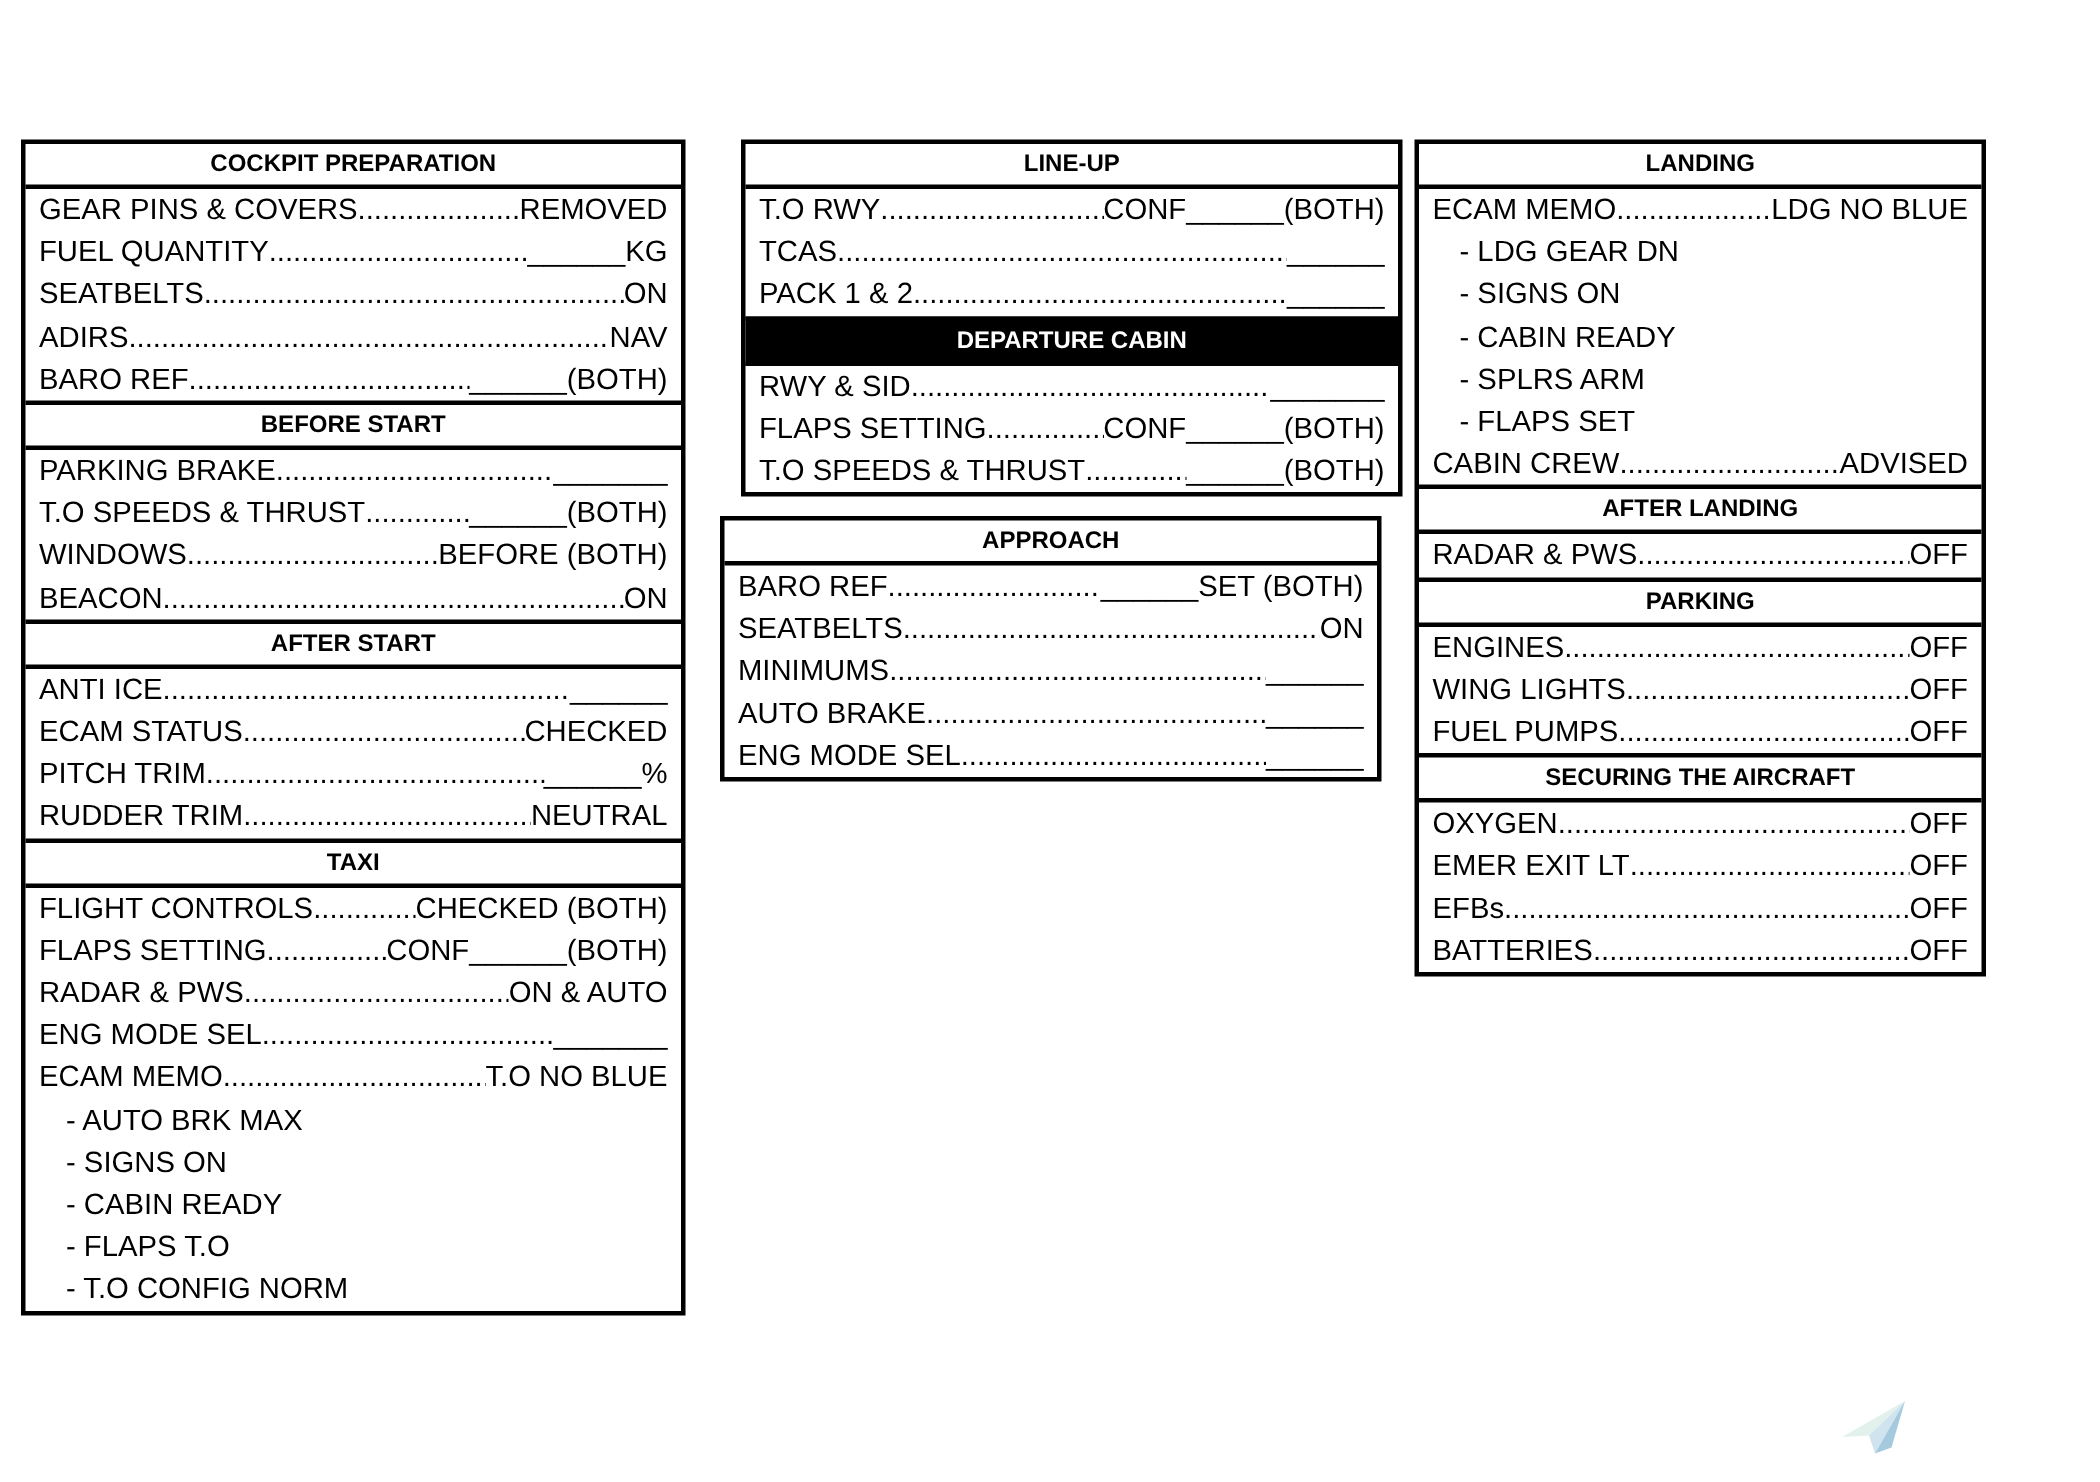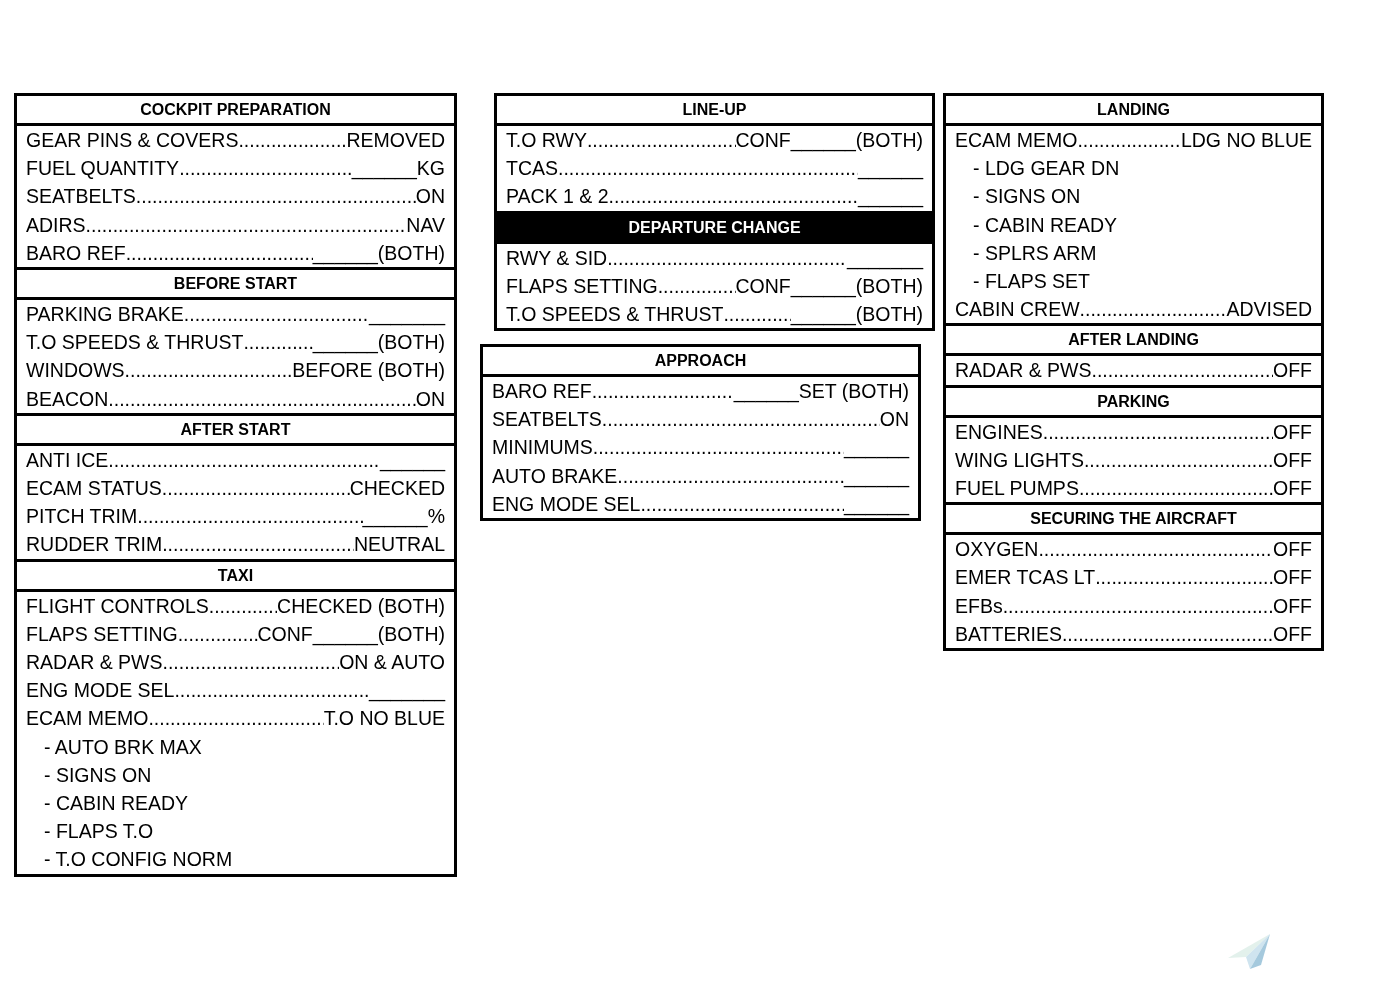--- a/index.html
+++ b/index.html
@@ -193,21 +193,21 @@
       <div class="row">
         <span class="label">TCAS</span>
         <span class="leader"></span>
         <span class="blank">______</span>
       </div>
       <div class="row">
         <span class="label">PACK 1 &amp; 2</span>
         <span class="leader"></span>
         <span class="blank">______</span>
       </div>
-      <div class="section-header inverse">DEPARTURE CHANGE</div>
+      <div class="section-header inverse">DEPARTURE CABIN</div>
       <div class="row">
         <span class="label">RWY &amp; SID</span>
         <span class="leader"></span>
         <span class="blank">_______</span>
       </div>
       <div class="row">
         <span class="label">FLAPS SETTING</span>
         <span class="leader"></span>
         <span class="pre">CONF</span>
         <span class="blank">______</span>
@@ -298,21 +298,21 @@
         <span class="leader"></span>
         <span class="value">OFF</span>
       </div>
       <div class="section-header">SECURING THE AIRCRAFT</div>
       <div class="row">
         <span class="label">OXYGEN</span>
         <span class="leader"></span>
         <span class="value">OFF</span>
       </div>
       <div class="row">
-        <span class="label">EMER TCAS LT</span>
+        <span class="label">EMER EXIT LT</span>
         <span class="leader"></span>
         <span class="value">OFF</span>
       </div>
       <div class="row">
         <span class="label">EFBs</span>
         <span class="leader"></span>
         <span class="value">OFF</span>
       </div>
       <div class="row">
         <span class="label">BATTERIES</span>

